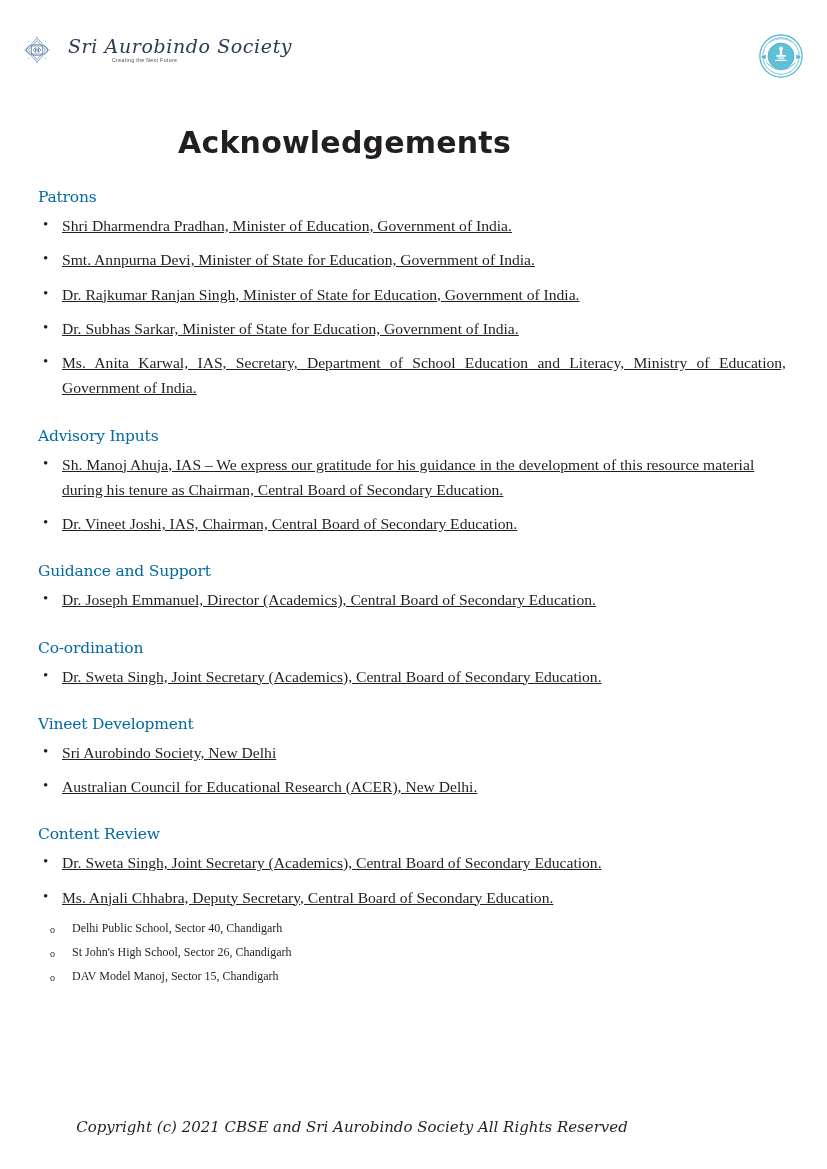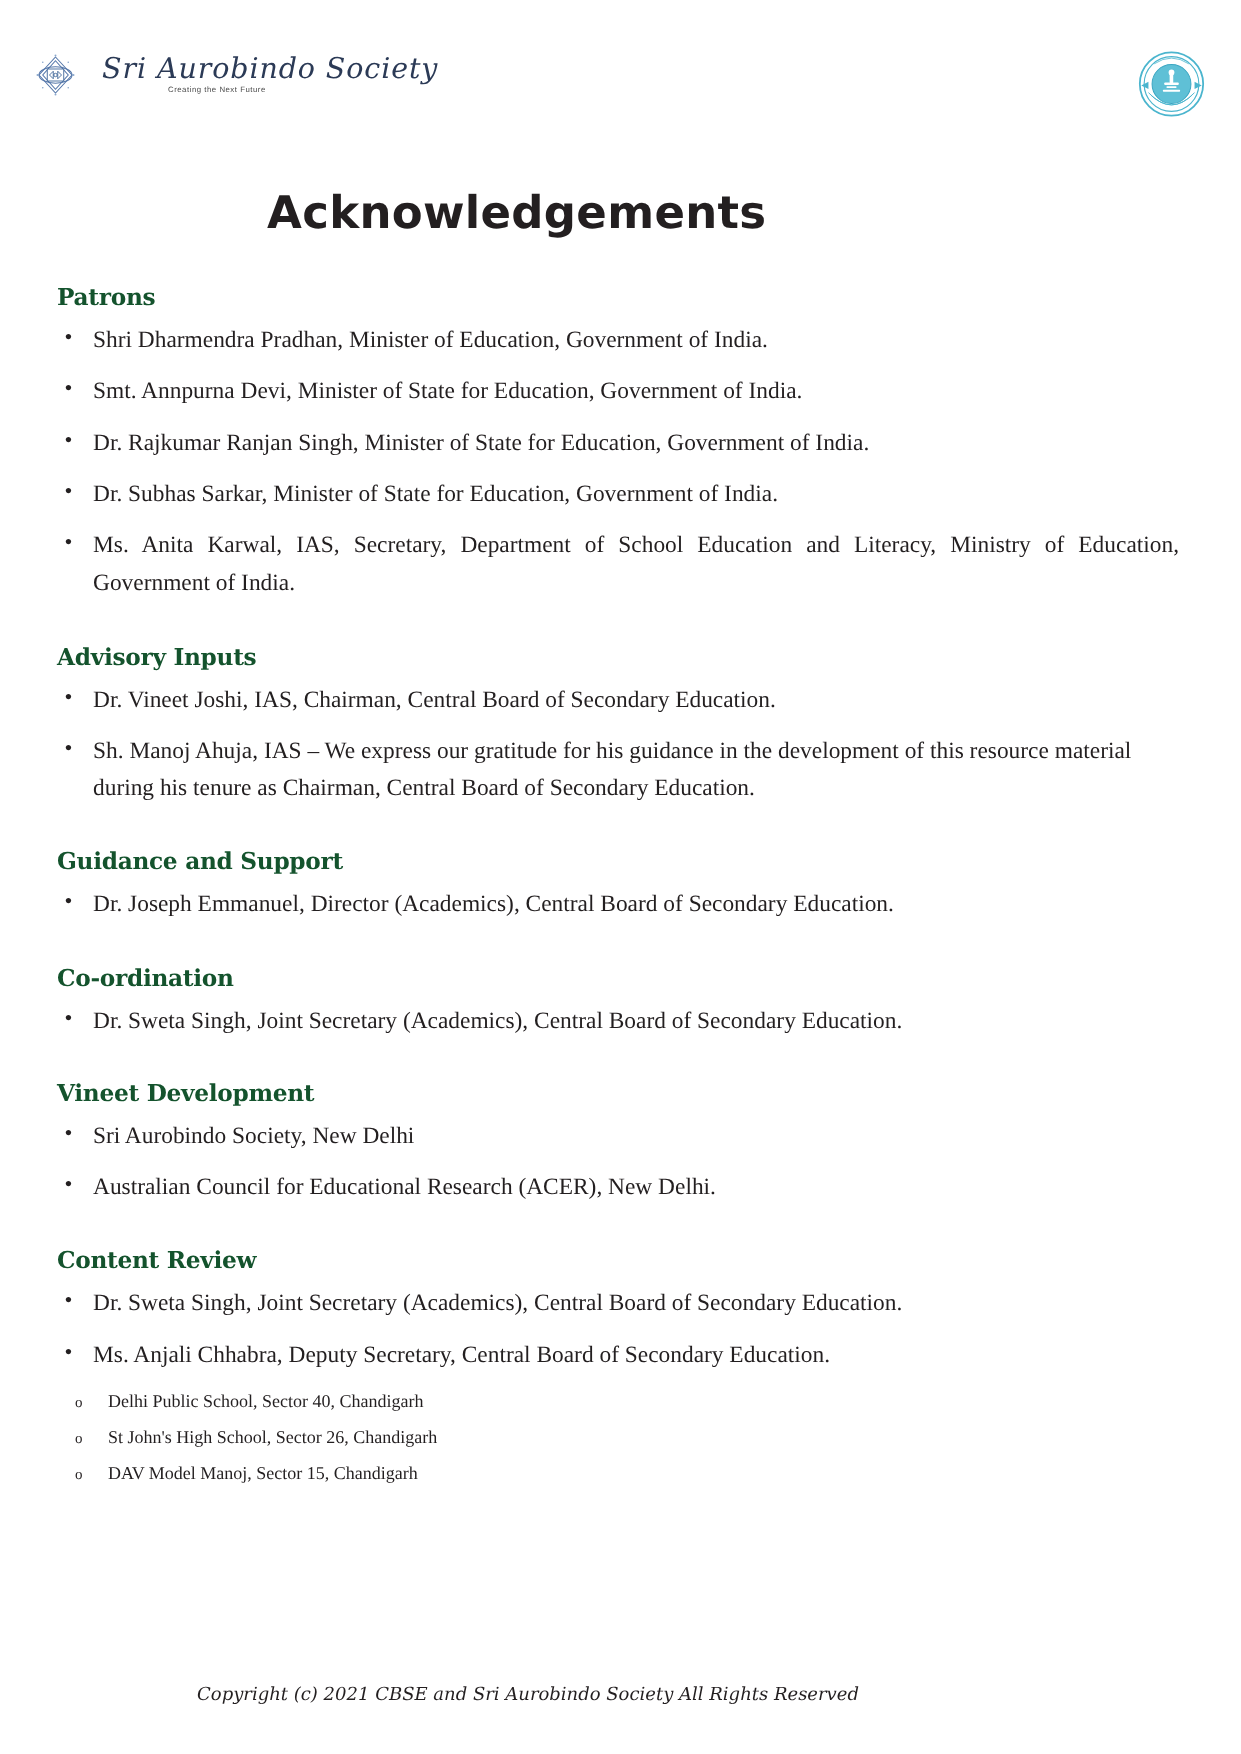--- a/index.html
+++ b/index.html
@@ -82,32 +82,33 @@
   
   .content {
     position: absolute;
     top: 188px;
     left: 38px;
     width: 748px;
   }
   .section { margin-bottom: 0; }
   .section-heading {
     font-family: "DejaVu Serif", serif;
-    font-weight: bold;
+    font-weight: normal;
     font-size: 15.5px;
-    color: #14532d;
+    color: #0369a1;
     margin: 0 0 7px 0;
     letter-spacing: -0.2px;
   }
   .section + .section { margin-top: 26px; }
 
   ul.bullets {
     list-style: none;
     margin: 0;
     padding: 0;
+    text-decoration: underline;
   }
   ul.bullets > li {
     position: relative;
     padding-left: 24px;
     margin-bottom: 9px;
     font-size: 15.6px;
     line-height: 1.62;
     color: #231f20;
   }
   ul.bullets > li.justify {
@@ -145,21 +146,21 @@
 
   
   .footer {
     position: absolute;
     bottom: 33px;
     left: 0;
     width: 704px;
     text-align: center;
     font-family: "DejaVu Serif", serif;
     font-style: italic;
-    font-size: 12px;
+    font-size: 15px;
     color: #231f20;
   }
 </style>
 </head>
 <body>
 
 <div class="page">
 
   <div class="header">
 
@@ -230,22 +231,22 @@
         <li>Smt. Annpurna Devi, Minister of State for Education, Government of India.</li>
         <li>Dr. Rajkumar Ranjan Singh, Minister of State for Education, Government of India.</li>
         <li>Dr. Subhas Sarkar, Minister of State for Education, Government of India.</li>
         <li class="justify">Ms. Anita Karwal, IAS, Secretary, Department of School Education and Literacy, Ministry of Education, Government of India.</li>
       </ul>
     </div>
 
     <div class="section">
       <div class="section-heading">Advisory Inputs</div>
       <ul class="bullets">
+        <li>Sh. Manoj Ahuja, IAS – We express our gratitude for his guidance in the development of this resource material during his tenure as Chairman, Central Board of Secondary Education.</li>
         <li>Dr. Vineet Joshi, IAS, Chairman, Central Board of Secondary Education.</li>
-        <li>Sh. Manoj Ahuja, IAS – We express our gratitude for his guidance in the development of this resource material during his tenure as Chairman, Central Board of Secondary Education.</li>
       </ul>
     </div>
 
     <div class="section">
       <div class="section-heading">Guidance and Support</div>
       <ul class="bullets">
         <li>Dr. Joseph Emmanuel, Director (Academics), Central Board of Secondary Education.</li>
       </ul>
     </div>
 

